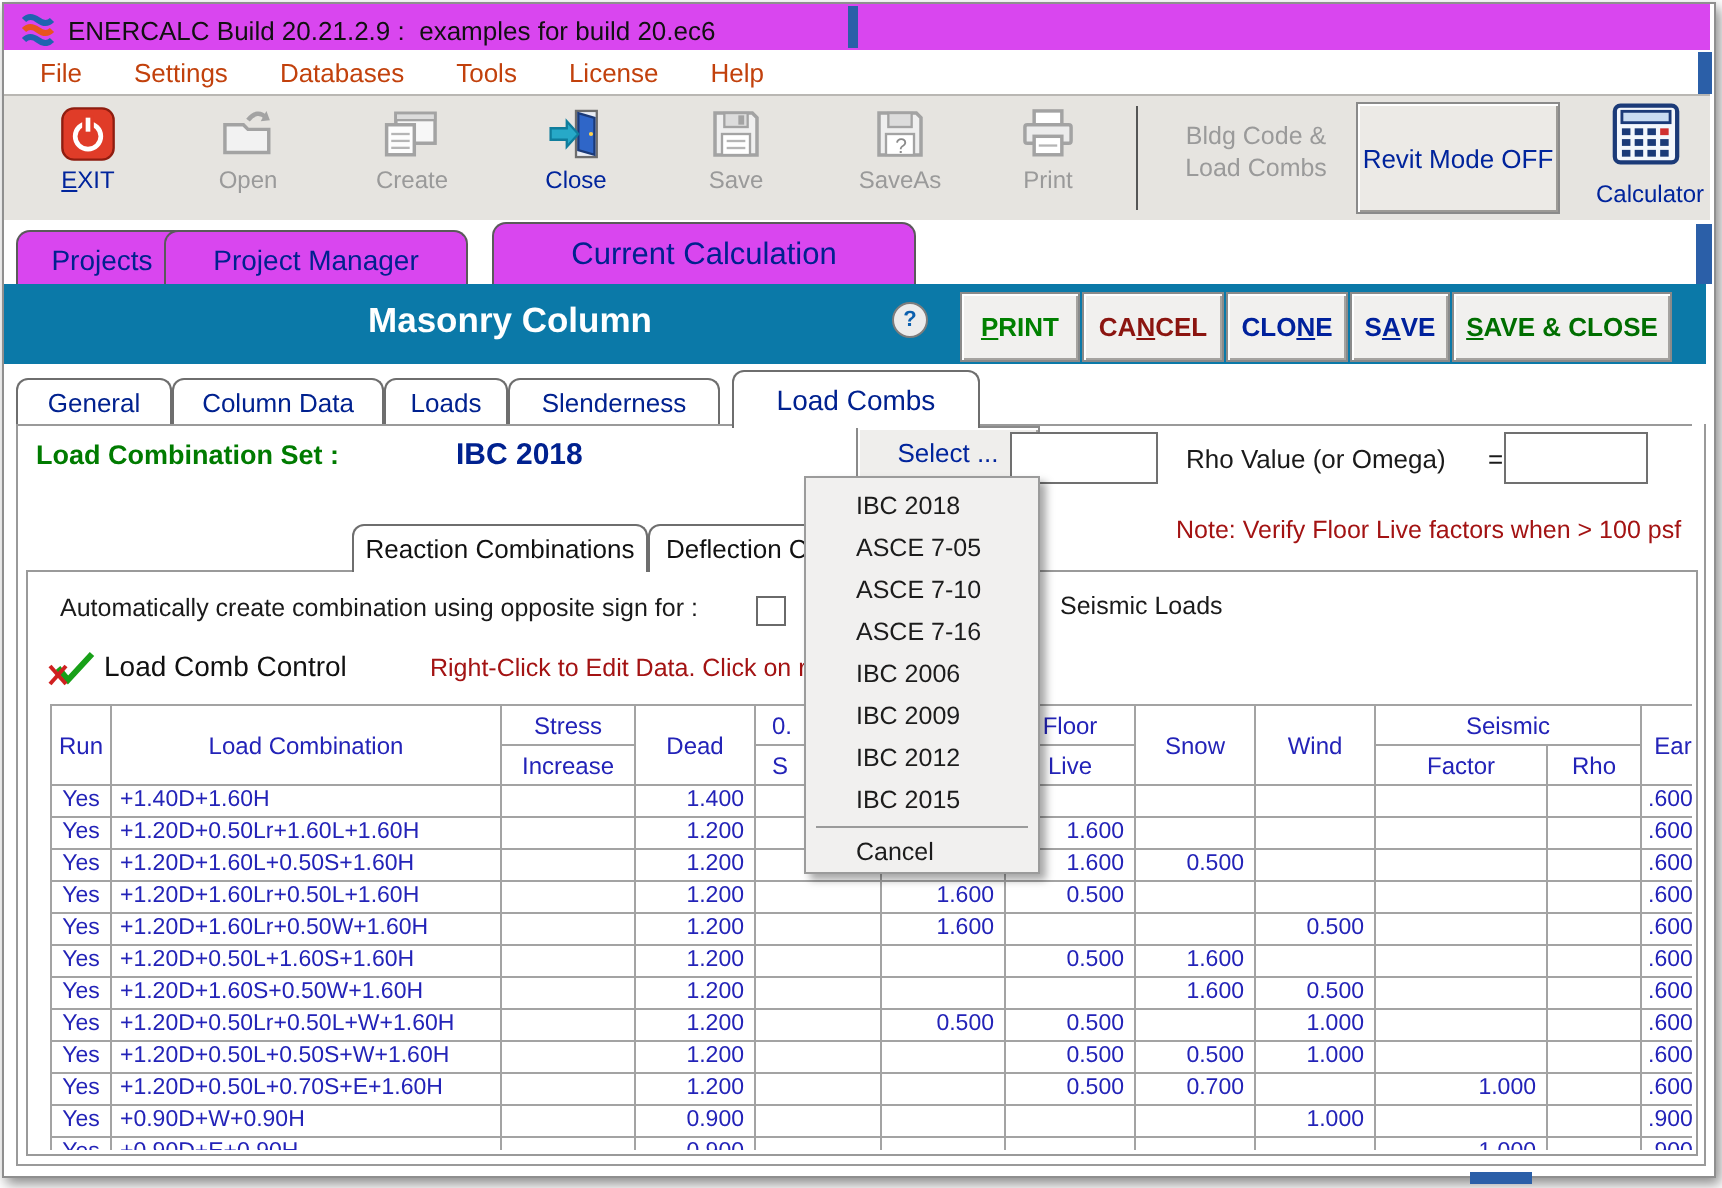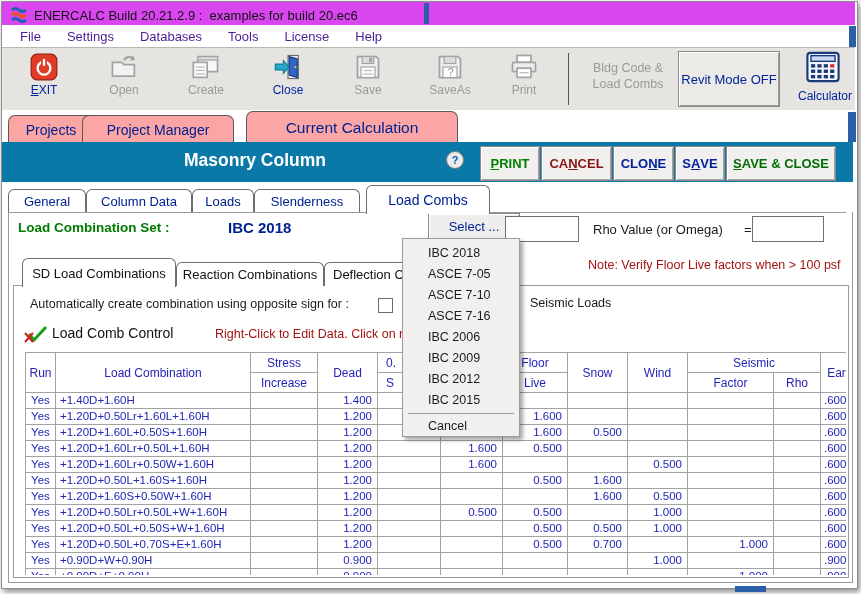--- a/index.html
+++ b/index.html
@@ -5,39 +5,39 @@
   html,body{margin:0;padding:0;background:#fff;width:861px;height:594px;overflow:hidden;
     font-family:"Liberation Sans", sans-serif;}
   .abs{position:absolute;}
   #stage{position:relative;width:861px;height:594px;}
   
   .win{left:1px;top:1px;width:855px;height:586px;background:#fff;border:1px solid #8f8f8f;
        box-shadow:2px 3px 6px rgba(0,0,0,.45);}
   .titlebar{left:2px;top:2px;width:853px;height:23px;background:#d946ef;}
   .title-text{left:32px;top:6px;font-size:13px;color:#111;white-space:pre;}
   .menubar{left:2px;top:25px;width:853px;height:22px;background:#fff;display:flex;align-items:center;}
-  .menu-item{font-size:13px;color:#4c1d95;margin-left:10px;padding:2px 8px;}
+  .menu-item{font-size:13px;color:#c2410c;margin-left:10px;padding:2px 8px;}
   .toolbar{left:2px;top:47px;width:853px;height:63px;background:#e6e4e0;
            border-top:1px solid #b9b7b3;border-bottom:1px solid #8f8f8f;overflow:hidden;}
   .tbtn{position:absolute;top:3px;width:64px;height:56px;text-align:center;}
   .tbtn svg{display:block;margin:2px auto 0 auto;}
   .tlabel{font-size:12px;margin-top:2px;color:#00249c;}
   .tlabel.dis{color:#9a9a9a;}
   .tb-divider{position:absolute;top:5px;width:1px;height:52px;background:#555;}
   .bldg{position:absolute;left:576px;top:12px;width:100px;text-align:center;font-size:12.5px;
         color:#9a9a9a;line-height:16px;}
   .revit{position:absolute;left:676px;top:3px;width:100px;height:54px;background:#eceae6;
         border:1px solid #8a8a8a;box-shadow:inset 1px 1px 0 #fff, inset -1px -1px 0 #9c9a96;
         color:#00249c;font-size:13px;display:flex;align-items:center;justify-content:center;}
   .calcgrp{position:absolute;left:790px;top:3px;width:90px;height:56px;text-align:left;}
   .calcgrp .tlabel{margin-left:6px;}
   
   .tabrow{left:2px;top:110px;width:853px;height:32px;background:#fff;}
   .mtab{position:absolute;border:1px solid #5a5a5a;border-bottom:none;border-radius:7px 7px 0 0;
-        background:#fca5a5;color:#00218f;display:flex;align-items:center;justify-content:center;font-size:14px;}
+        background:#d946ef;color:#00218f;display:flex;align-items:center;justify-content:center;font-size:14px;}
   .mtab.active{font-size:15.5px;}
   
   .teal{left:2px;top:142px;width:851px;height:40px;background:#0b79a8;}
   .teal-title{left:80px;top:150px;width:350px;text-align:center;color:#fff;font-weight:bold;font-size:17.5px;}
   .help{left:446px;top:151px;width:16px;height:16px;border-radius:50%;background:#ececec;
         border:1px solid #7d7d7d;color:#0b5fae;font-weight:bold;font-size:11px;text-align:center;line-height:16px;}
   .hbtn{position:absolute;top:146px;height:33px;background:#f1f0ee;border:1px solid #8a8a8a;
         box-shadow:inset 1px 1px 0 #fff, inset -1px -1px 0 #a5a3a0;font-weight:bold;font-size:13px;
         display:flex;align-items:center;justify-content:center;}
   
@@ -260,23 +260,20 @@
 
   <div class="abs pane-line" style="left:13px;top:285px;width:835px;height:1px"></div>
   <div class="abs pane-line" style="left:13px;top:285px;width:1px;height:292px"></div>
   <div class="abs pane-line" style="left:848px;top:285px;width:1px;height:292px"></div>
   <div class="abs pane-line" style="left:13px;top:577px;width:836px;height:1px"></div>
   <div class="abs ctab" style="left:176px;top:262px;width:146px;height:23px;color:#111">
     <span>Reaction Combinations</span>
     </div>
   <div class="abs ctab" style="left:324px;top:262px;width:118px;height:23px;color:#111;justify-content:flex-start;padding-left:8px">
     <span>Deflection Co</span>
-    </div>
-  <div class="abs ctab" style="left:22px;top:258px;width:152px;height:28px;color:#111;z-index:5">
-    <span>SD Load Combinations</span>
     </div>
 
   <div class="abs auto-label">Automatically create combination using opposite sign for :</div>
   <div class="abs checkbox"></div>
   <div class="abs seismic-label">Seismic Loads</div>
 
   <svg class="abs" style="left:22px;top:324px" width="26" height="20" viewBox="0 0 26 20">
     <polyline points="7,10 12,16 24,3" fill="none" stroke="#18a018" stroke-width="3"></polyline>
     <line x1="3" y1="9" x2="11" y2="18" stroke="#d02020" stroke-width="2"></line>
     <line x1="11" y1="9" x2="3" y2="18" stroke="#d02020" stroke-width="2"></line>

